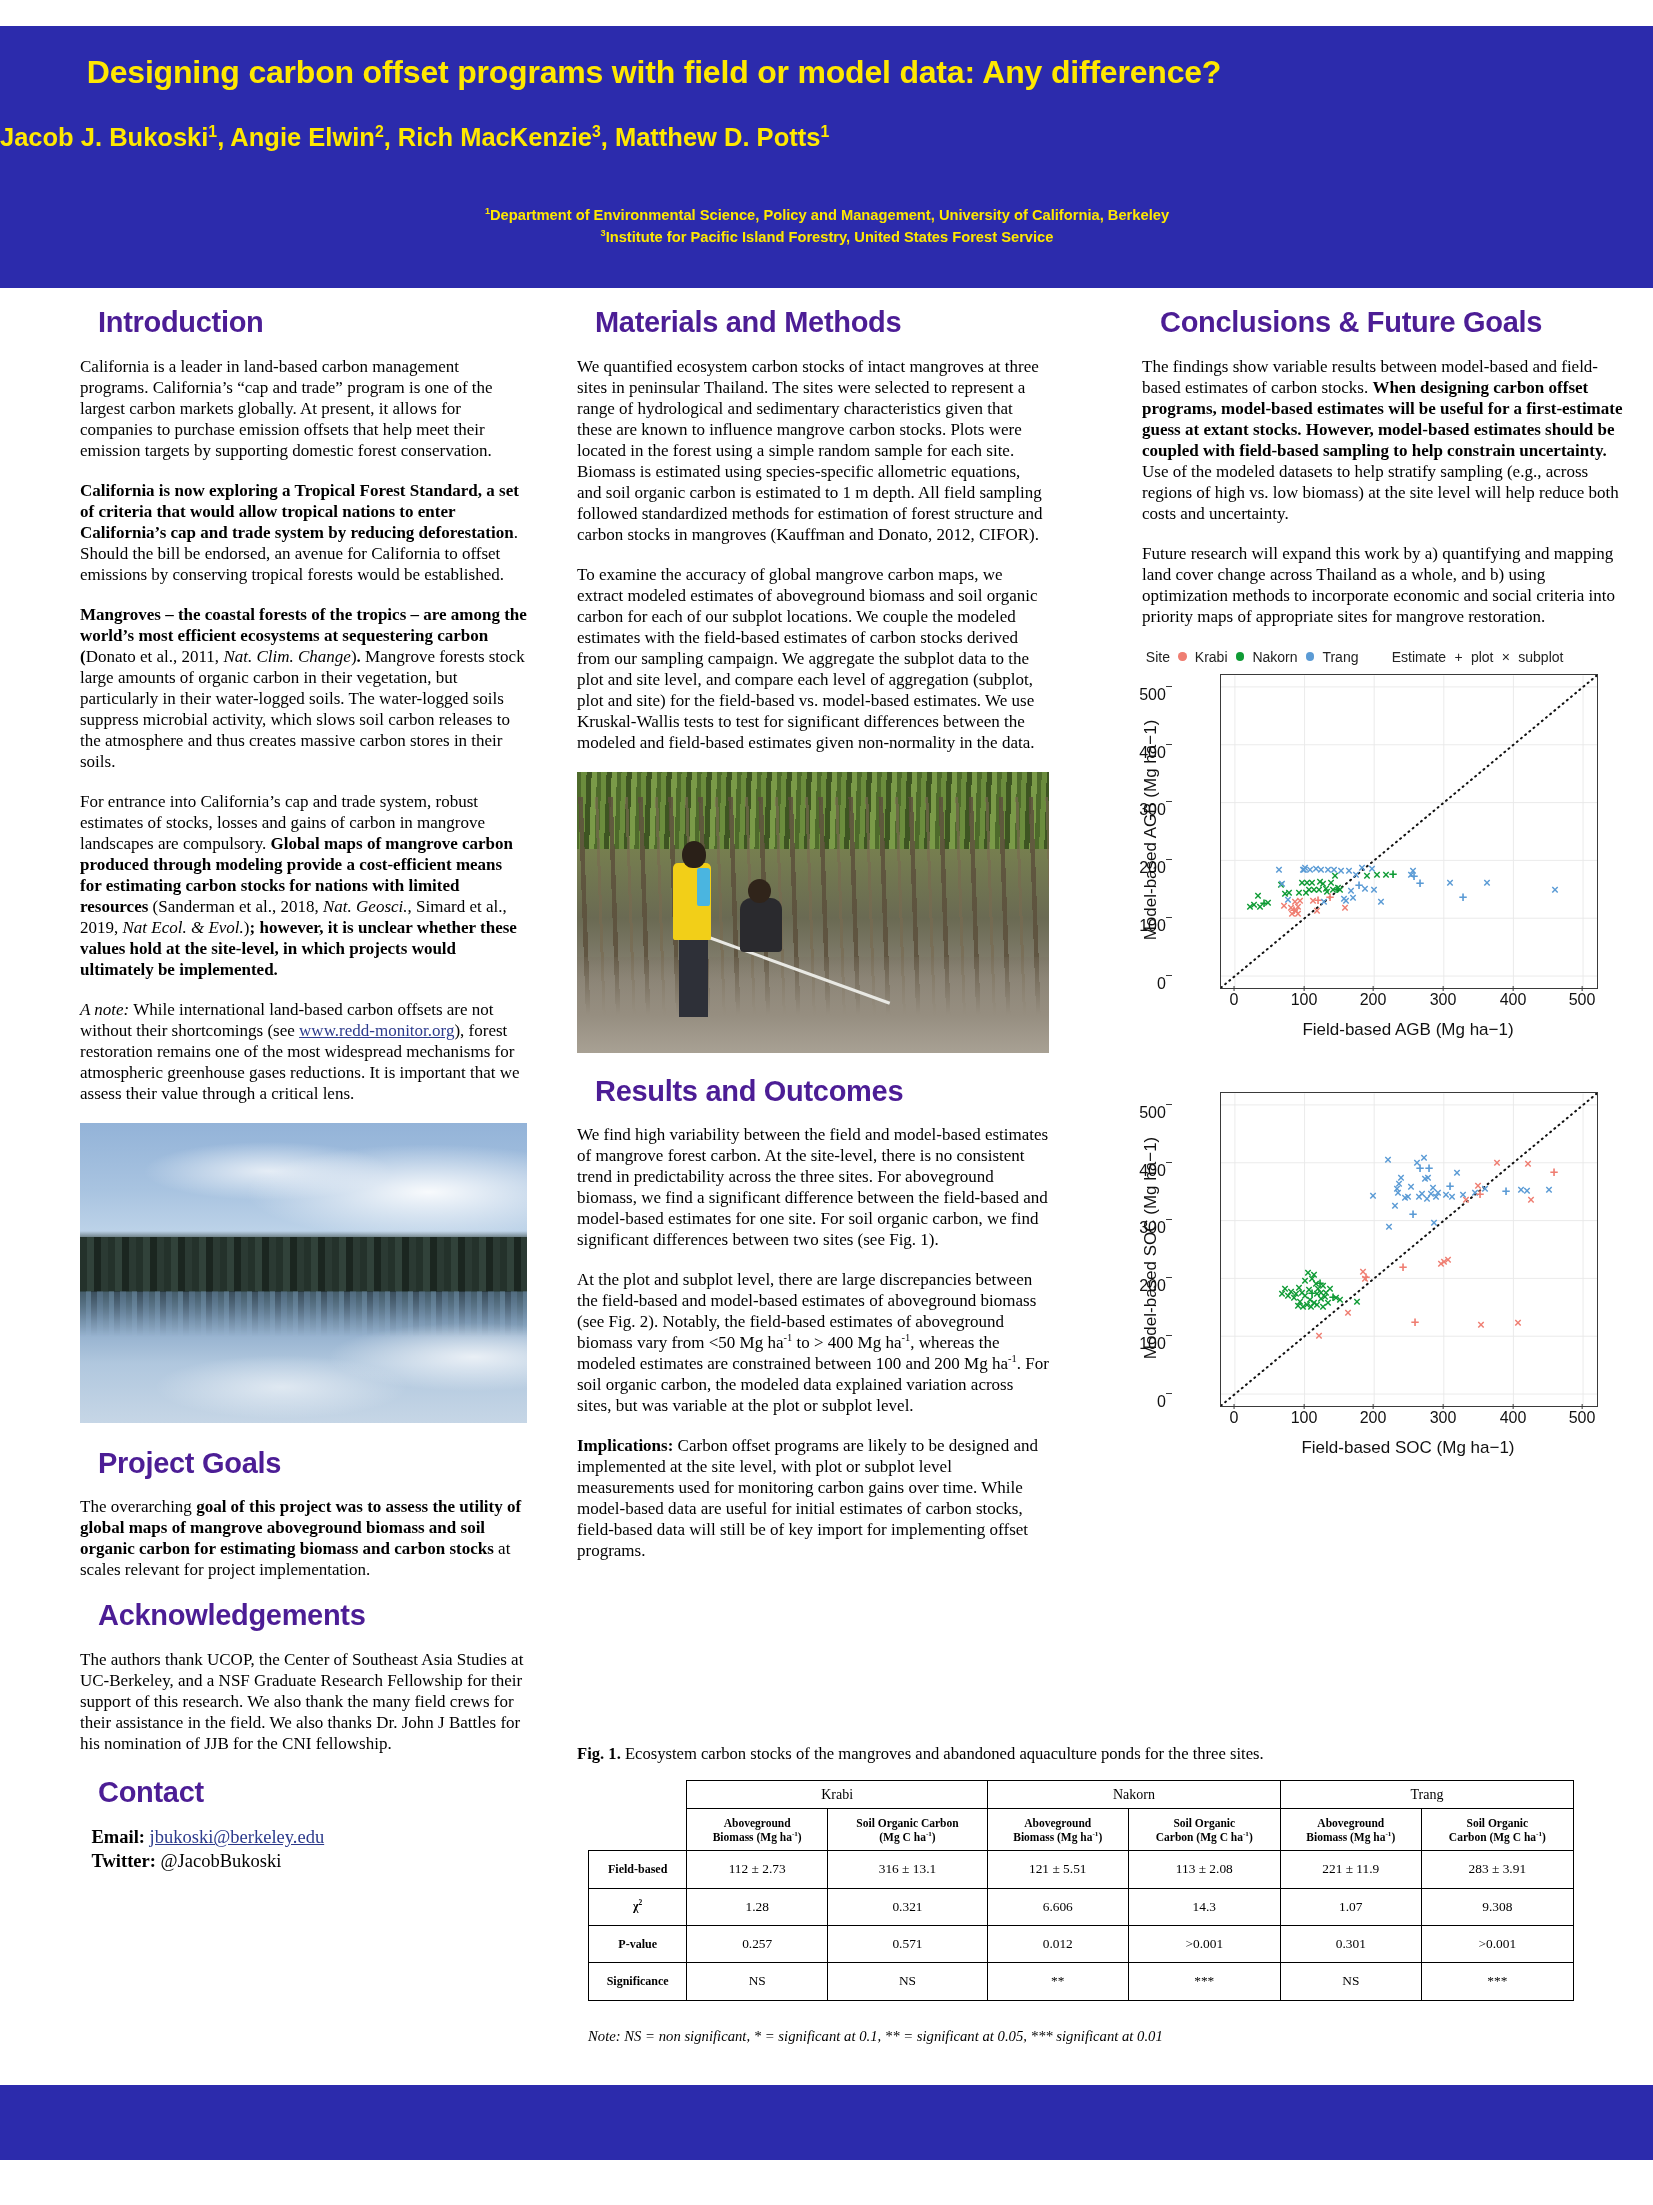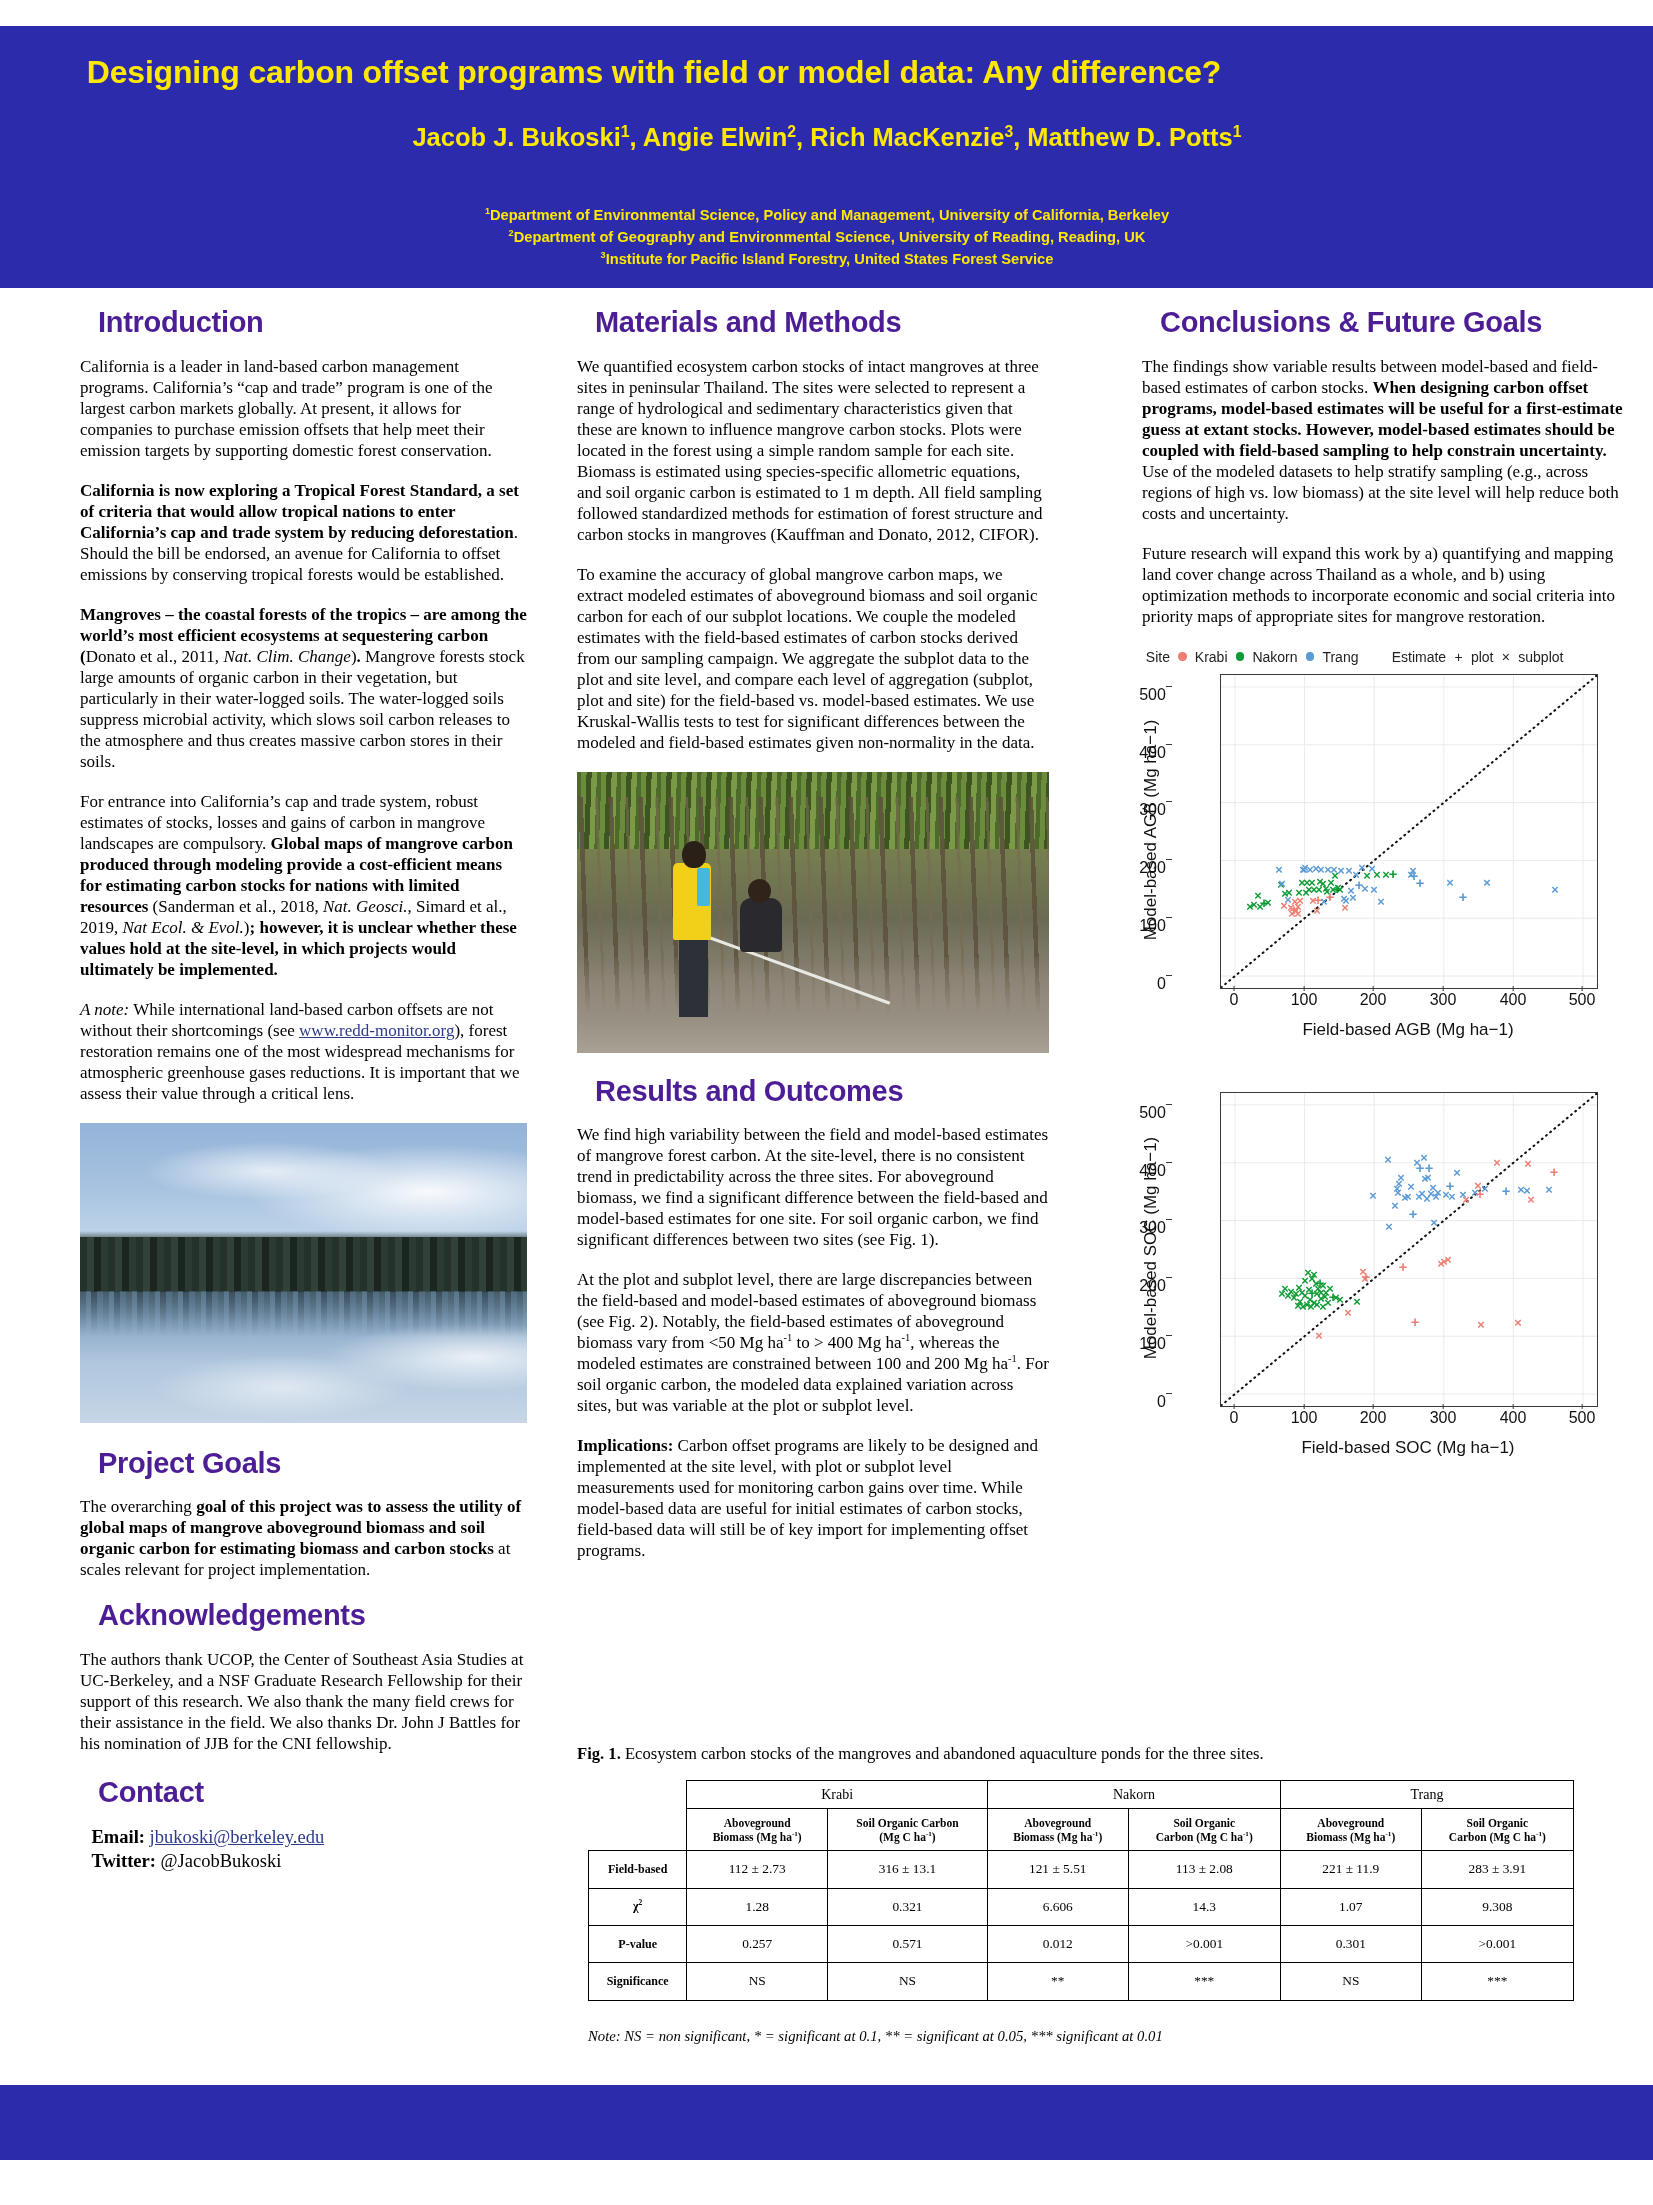--- a/index.html
+++ b/index.html
@@ -15,21 +15,21 @@
   #footer-band{top:2085px;height:75px;}
 
   .poster-title{
     position:absolute;left:0;width:1308px;top:54px;
     text-align:center;color:#ffe800;
     font-family:"Liberation Sans", sans-serif;
     font-weight:bold;font-size:32px;letter-spacing:-0.2px;
   }
   .poster-authors{
     position:absolute;left:0;width:1654px;top:123px;
-    text-align:center;color:#ffe800;
+    text-align:left;color:#ffe800;
     font-family:"Liberation Sans", sans-serif;
     font-weight:bold;font-size:25.5px;
   }
   .affils{
     position:absolute;left:0;width:1654px;top:204px;
     text-align:center;color:#ffe800;
     font-family:"Liberation Sans", sans-serif;
     font-weight:bold;font-size:14.7px;line-height:22px;
   }
   sup{font-size:0.62em;vertical-align:super;line-height:0;}
@@ -199,21 +199,20 @@
   }
 </style>
 </head>
 <body>
 
 <div class="band" id="header-band"></div>
 <div class="poster-title">Designing carbon offset programs with field or model data: Any difference?</div>
 <div class="poster-authors">Jacob J. Bukoski<sup>1</sup>, Angie Elwin<sup>2</sup>, Rich MacKenzie<sup>3</sup>, Matthew D. Potts<sup>1</sup></div>
 <div class="affils">
   <div><sup>1</sup>Department of Environmental Science, Policy and Management, University of California, Berkeley</div>
-  <div><sup>2</sup>Department of Geography and Environmental Science, University of Reading, Reading, UK</div>
   <div><sup>3</sup>Institute for Pacific Island Forestry, United States Forest Service</div>
 </div>
 
 <div class="col" id="col-left">
   <h2 class="sec">Introduction</h2>
   <p class="body">California is a leader in land-based carbon management programs. California’s “cap and trade” program is one of the largest carbon markets globally. At present, it allows for companies to purchase emission offsets that help meet their emission targets by supporting domestic forest conservation.</p>
   <p class="body"><b>California is now exploring a Tropical Forest Standard, a set of criteria that would allow tropical nations to enter California’s cap and trade system by reducing deforestation</b>. Should the bill be endorsed, an avenue for California to offset emissions by conserving tropical forests would be established.</p>
   <p class="body"><b>Mangroves – the coastal forests of the tropics – are among the world’s most efficient ecosystems at sequestering carbon (</b>Donato et al., 2011, <i>Nat. Clim. Change</i>)<b>.</b> Mangrove forests stock large amounts of organic carbon in their vegetation, but particularly in their water-logged soils. The water-logged soils suppress microbial activity, which slows soil carbon releases to the atmosphere and thus creates massive carbon stores in their soils.</p>
   <p class="body">For entrance into California’s cap and trade system, robust estimates of stocks, losses and gains of carbon in mangrove landscapes are compulsory. <b>Global maps of mangrove carbon produced through modeling provide a cost-efficient means for estimating carbon stocks for nations with limited resources</b> (Sanderman et al., 2018, <i>Nat. Geosci.</i>, Simard et al., 2019, <i>Nat Ecol. &amp; Evol.</i>)<b>; however, it is unclear whether these values hold at the site-level, in which projects would ultimately be implemented.</b></p>
   <p class="body"><i>A note:</i> While international land-based carbon offsets are not without their shortcomings (see <a class="lnk" href="#">www.redd-monitor.org</a>), forest restoration remains one of the most widespread mechanisms for atmospheric greenhouse gases reductions. It is important that we assess their value through a critical lens.</p>

